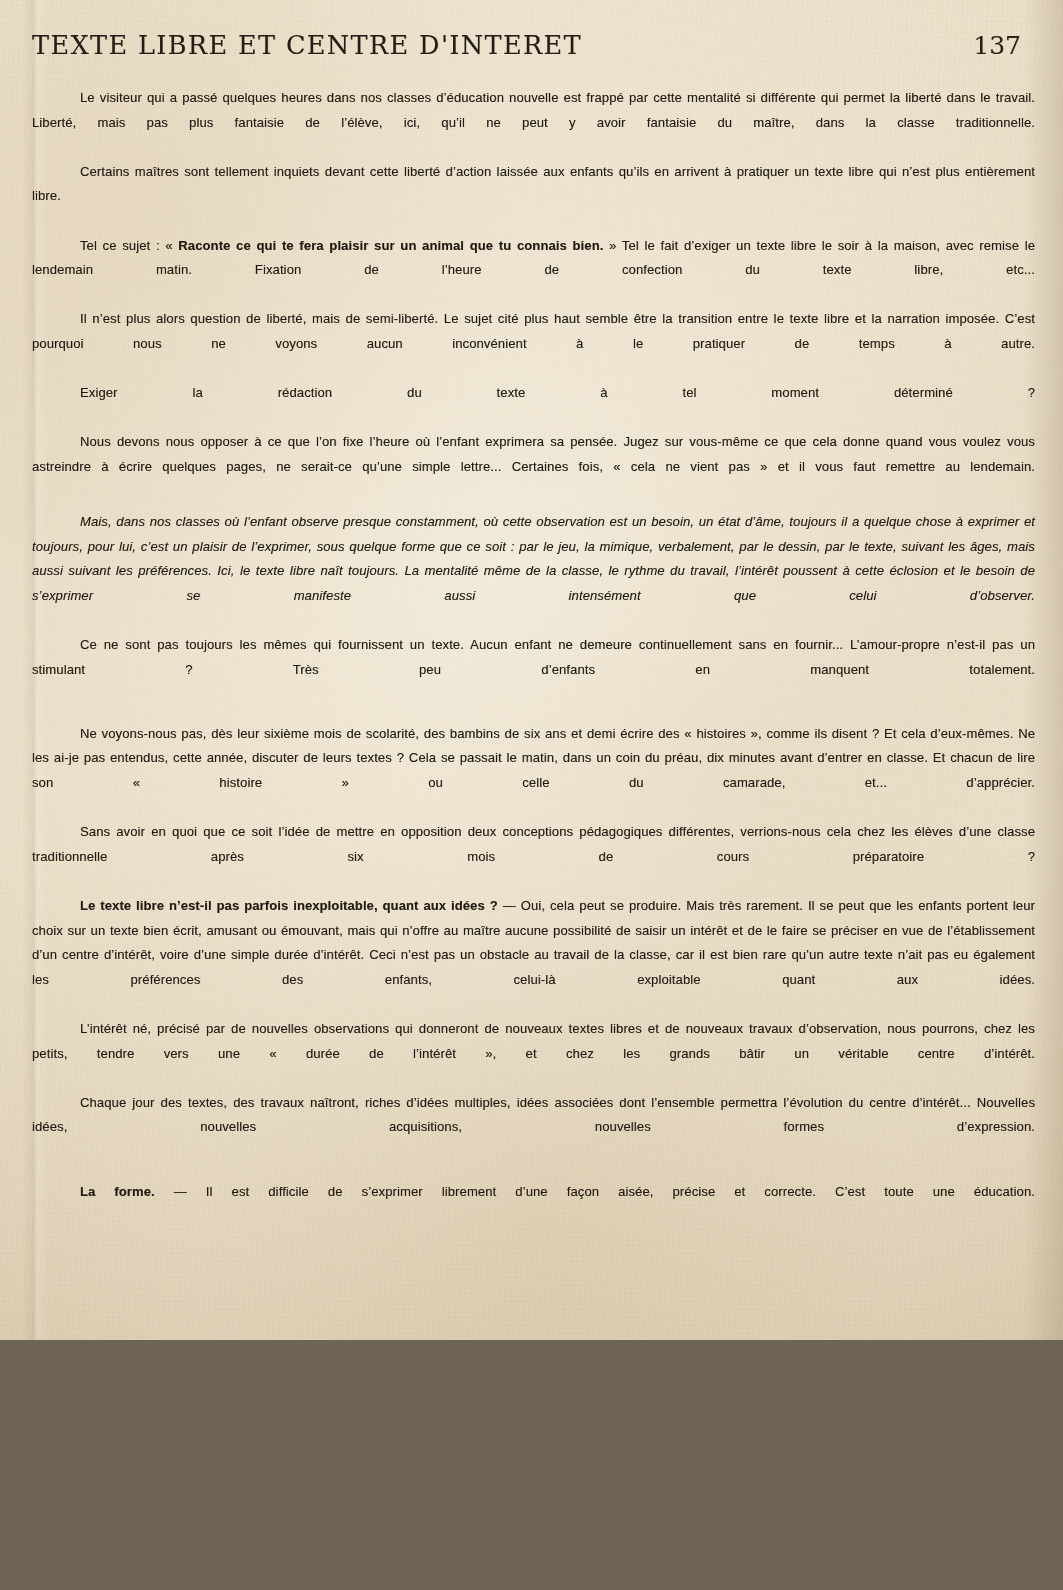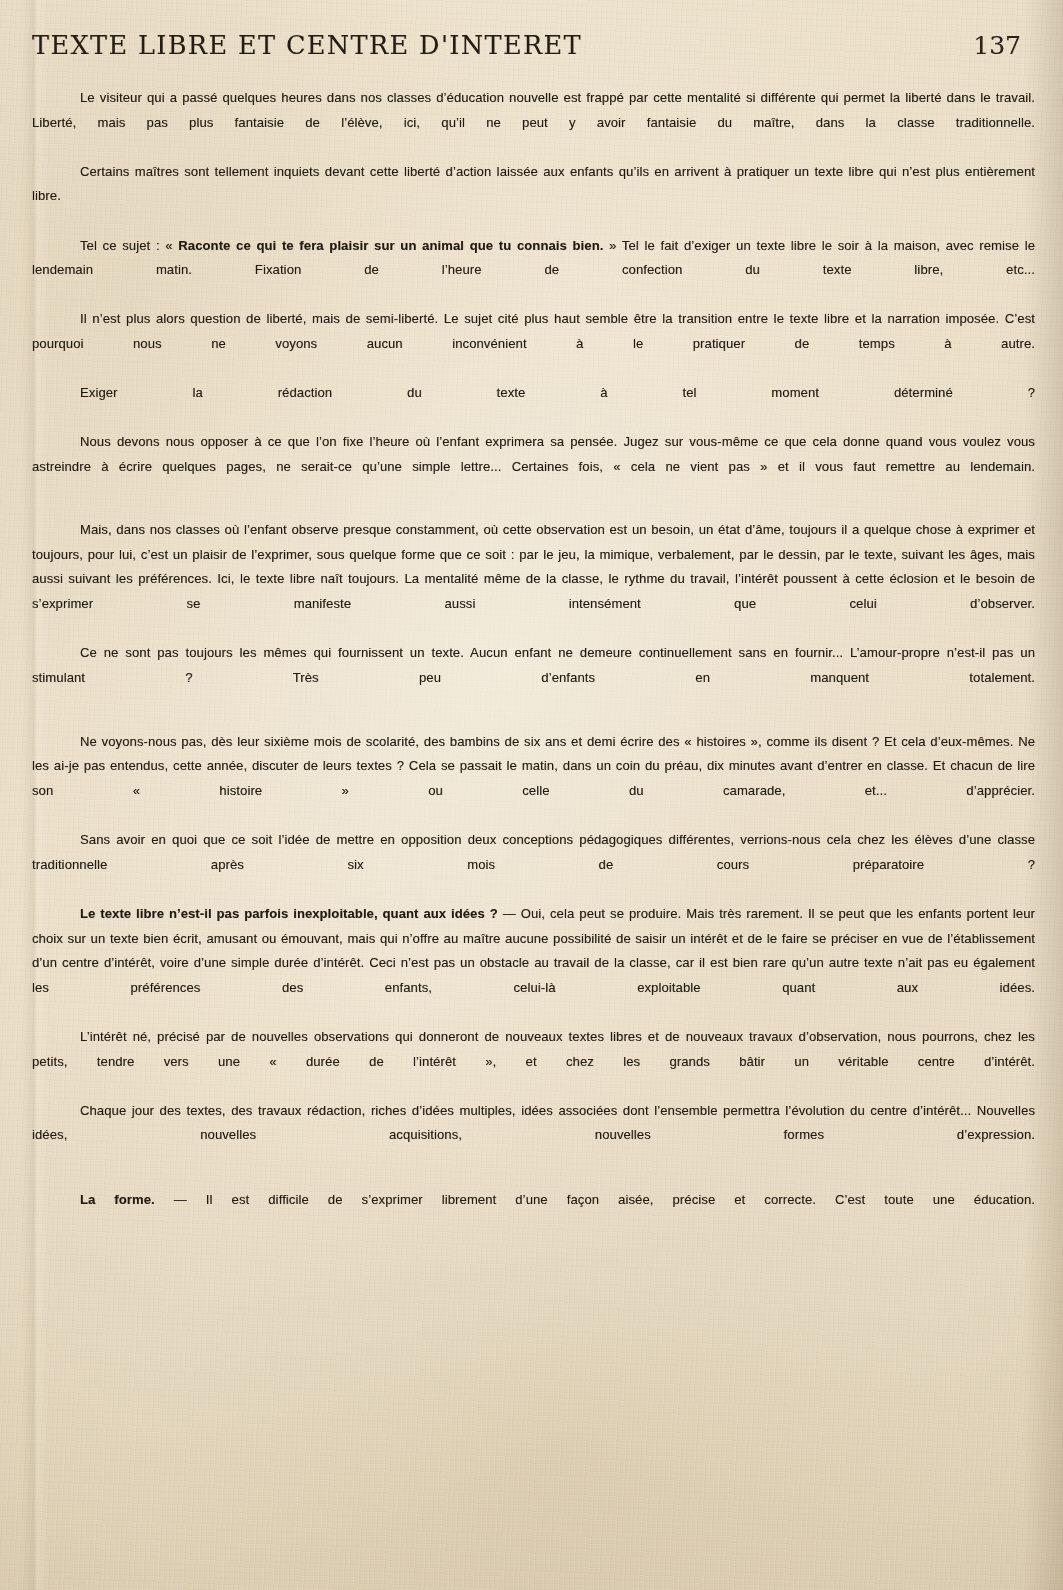--- a/index.html
+++ b/index.html
@@ -5,21 +5,21 @@
 <style>
   html, body {
     margin: 0;
     padding: 0;
     background: #6d6455;
   }
 
   .page {
     position: relative;
     width: 1063px;
-    height: 1590px;
+    height: 1340px;
     margin: 0 auto;
     box-sizing: border-box;
     overflow: hidden;
     background-color: #e5d8c0;
     background-image:
       
       radial-gradient(ellipse 120% 95% at 48% 42%,
         rgba(255,252,243,0.55) 0%,
         rgba(255,250,238,0.22) 38%,
         rgba(190,170,135,0.00) 66%,
@@ -128,21 +128,22 @@
     color: #201a12;
     
     text-shadow: 0.35px 0.25px 0.35px rgba(45,34,20,0.38);
   }
 
   p.para.gap-before {
     margin-top: 15px;
   }
 
   p.para.small-gap-before {
-    margin-top: 14px;
+    margin-top: 6px;
+    font-style: italic;
   }
 
   
   p.para::after {
     content: "";
     display: inline-block;
     width: 100%;
   }
 
   .run-in {
@@ -187,19 +188,19 @@
       <p class="para">Ce ne sont pas toujours les mêmes qui fournissent un texte. Aucun enfant ne demeure continuellement sans en fournir... L’amour-propre n’est-il pas un stimulant ? Très peu d’enfants en manquent totalement.</p>
 
       <p class="para gap-before">Ne voyons-nous pas, dès leur sixième mois de scolarité, des bambins de six ans et demi écrire des « histoires », comme ils disent ? Et cela d’eux-mêmes. Ne les ai-je pas entendus, cette année, discuter de leurs textes ? Cela se passait le matin, dans un coin du préau, dix minutes avant d’entrer en classe. Et chacun de lire son « histoire » ou celle du camarade, et... d’apprécier.</p>
 
       <p class="para">Sans avoir en quoi que ce soit l’idée de mettre en opposition deux conceptions pédagogiques différentes, verrions-nous cela chez les élèves d’une classe traditionnelle après six mois de cours préparatoire ?</p>
 
       <p class="para"><span class="run-in">Le texte libre n’est-il pas parfois inexploitable, quant aux idées ?</span><span> — Oui, cela peut se produire. Mais très rarement. Il se peut que les enfants portent leur choix sur un texte bien écrit, amusant ou émouvant, mais qui n’offre au maître aucune possibilité de saisir un intérêt et de le faire se préciser en vue de l’établissement d’un centre d’intérêt, voire d’une simple durée d’intérêt. Ceci n’est pas un obstacle au travail de la classe, car il est bien rare qu’un autre texte n’ait pas eu également les préférences des enfants, celui-là exploitable quant aux idées.</span></p>
 
       <p class="para">L’intérêt né, précisé par de nouvelles observations qui donneront de nouveaux textes libres et de nouveaux travaux d’observation, nous pourrons, chez les petits, tendre vers une « durée de l’intérêt », et chez les grands bâtir un véritable centre d’intérêt.</p>
 
-      <p class="para">Chaque jour des textes, des travaux rédaction, riches d’idées multiples, idées associées dont l’ensemble permettra l’évolution du centre d’intérêt... Nouvelles idées, nouvelles acquisitions, nouvelles formes d’expression.</p>
+      <p class="para">Chaque jour des textes, des travaux naîtront, riches d’idées multiples, idées associées dont l’ensemble permettra l’évolution du centre d’intérêt... Nouvelles idées, nouvelles acquisitions, nouvelles formes d’expression.</p>
 
       <p class="para gap-before"><span class="run-in">La forme.</span><span> — Il est difficile de s’exprimer librement d’une façon aisée, précise et correcte. C’est toute une éducation.</span></p>
 
     </main>
   </div>
 </div>
 
 </body></html>

